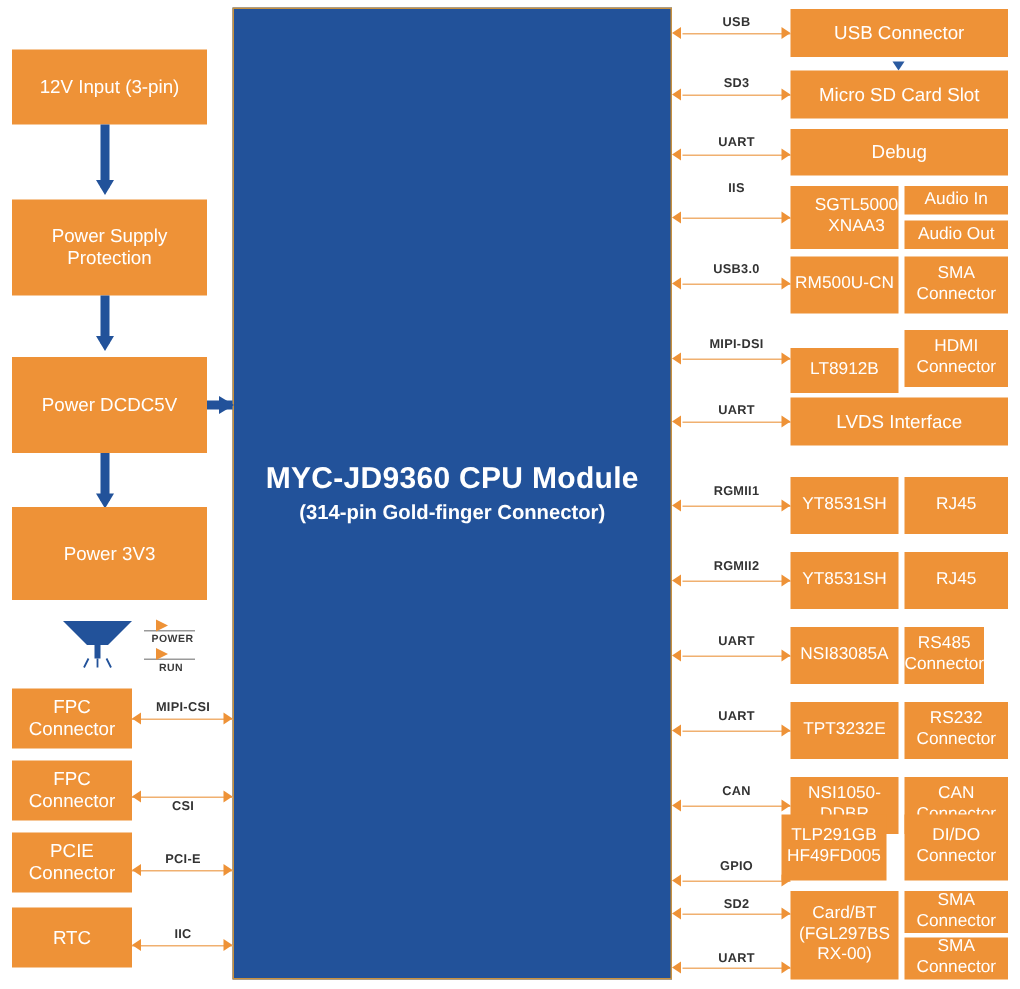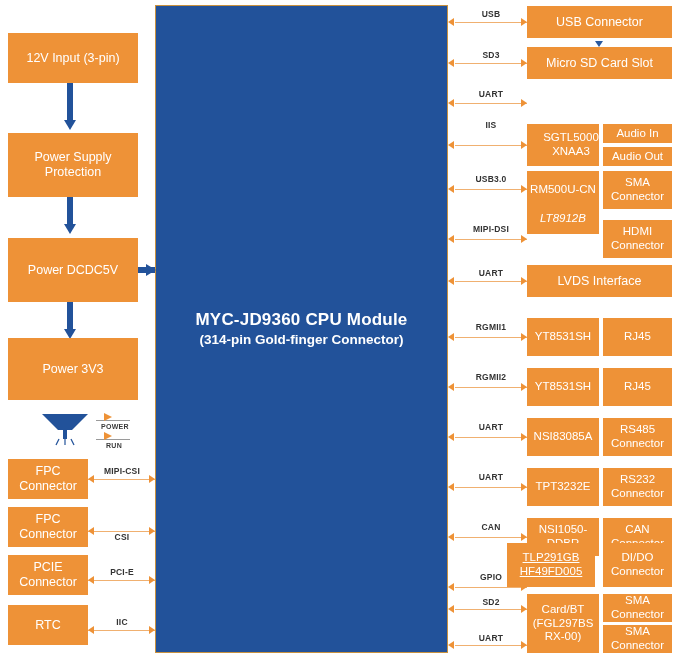--- a/index.html
+++ b/index.html
@@ -28,21 +28,21 @@
   .orange{ background:#ee9237; }
   .blue-module{
     background:#22529a;
     border:1px solid #c8913f;
   }
   .left-box{
     width:130px;
     font-size:12.5px;
     padding:2px 4px;
   }
-  .cpu-title{ font-size:17px; font-weight:bold; letter-spacing:.2px;}
+  .cpu-title{ font-size:20px; font-weight:bold; letter-spacing:.2px;}
   .cpu-sub{ font-size:13.5px; font-weight:bold; margin-top:2px;}
   
   .chip-box{ width:72px; font-size:11.5px; }
   .conn-box{ width:70px; font-size:11.5px; }
   .wide-box{ width:146px; font-size:12.5px; }
   .rowline{
     position:absolute;
     height:1px;
     background:#f0b070;
   }
@@ -209,20 +209,23 @@
   <div class="arrow-r" style="left:521px; top:59px;"></div>
   <div class="sig-label" style="left:465px; top:50px; width:52px;">SD3</div>
   <div class="box orange wide-box" style="left:527px; top:47px; width:145px; height:32px;">
     <span>Micro SD Card Slot</span>
   </div>
 
   <div class="rowline" style="left:455px; top:103px; width:72px;"></div>
   <div class="arrow-l" style="left:448px; top:99px;"></div>
   <div class="arrow-r" style="left:521px; top:99px;"></div>
   <div class="sig-label" style="left:465px; top:89px; width:52px;">UART</div>
+  <div class="box orange wide-box" style="left:527px; top:86px; width:145px; height:31px;">
+    <span>Debug</span>
+  </div>
 
   <div class="rowline" style="left:455px; top:145px; width:72px;"></div>
   <div class="arrow-l" style="left:448px; top:141px;"></div>
   <div class="arrow-r" style="left:521px; top:141px;"></div>
   <div class="sig-label" style="left:465px; top:120px; width:52px;">IIS</div>
   <div class="box orange chip-box" style="left:527px; top:124px; width:72px; height:42px;padding-left:16px;">
     <span>SGTL5000</span>
     <span>XNAA3</span>
   </div>
   <div class="box orange conn-box" style="left:603px; top:124px; width:69px; height:19px;">
@@ -241,21 +244,21 @@
   </div>
   <div class="box orange conn-box" style="left:603px; top:171px; width:69px; height:38px;">
     <span>SMA</span>
     <span>Connector</span>
   </div>
 
   <div class="rowline" style="left:455px; top:239px; width:72px;"></div>
   <div class="arrow-l" style="left:448px; top:235px;"></div>
   <div class="arrow-r" style="left:521px; top:235px;"></div>
   <div class="sig-label" style="left:462px; top:224px; width:58px;">MIPI-DSI</div>
-  <div class="box orange chip-box" style="left:527px; top:204px; width:72px; height:30px;font-style:italic;">
+  <div class="box orange chip-box" style="left:527px; top:232px; width:72px; height:30px;">
     <span>LT8912B</span>
   </div>
   <div class="box orange conn-box" style="left:603px; top:220px; width:69px; height:38px;">
     <span>HDMI</span>
     <span>Connector</span>
   </div>
 
   <div class="rowline" style="left:455px; top:281px; width:72px;"></div>
   <div class="arrow-l" style="left:448px; top:277px;"></div>
   <div class="arrow-r" style="left:521px; top:277px;"></div>
@@ -286,21 +289,21 @@
     <span>RJ45</span>
   </div>
 
   <div class="rowline" style="left:455px; top:437px; width:72px;"></div>
   <div class="arrow-l" style="left:448px; top:433px;"></div>
   <div class="arrow-r" style="left:521px; top:433px;"></div>
   <div class="sig-label" style="left:465px; top:422px; width:52px;">UART</div>
   <div class="box orange chip-box" style="left:527px; top:418px; width:72px; height:38px;">
     <span>NSI83085A</span>
   </div>
-  <div class="box orange conn-box" style="left:603px; top:418px; width:69px; height:38px;">
+  <div class="box orange conn-box" style="left:603px; top:418px; width:53px; height:38px;">
     <span>RS485</span>
     <span>Connector</span>
   </div>
 
   <div class="rowline" style="left:455px; top:487px; width:72px;"></div>
   <div class="arrow-l" style="left:448px; top:483px;"></div>
   <div class="arrow-r" style="left:521px; top:483px;"></div>
   <div class="sig-label" style="left:465px; top:472px; width:52px;">UART</div>
   <div class="box orange chip-box" style="left:527px; top:468px; width:72px; height:38px;">
     <span>TPT3232E</span>
@@ -320,21 +323,21 @@
   </div>
   <div class="box orange conn-box" style="left:603px; top:518px; width:69px; height:38px;">
     <span>CAN</span>
     <span>Connector</span>
   </div>
 
   <div class="rowline" style="left:455px; top:587px; width:72px;"></div>
   <div class="arrow-l" style="left:448px; top:583px;"></div>
   <div class="arrow-r" style="left:521px; top:583px;"></div>
   <div class="sig-label" style="left:465px; top:572px; width:52px;">GPIO</div>
-  <div class="box orange chip-box" style="left:507px; top:543px; width:88px; height:44px; top:543px;text-decoration:underline;">
+  <div class="box orange chip-box" style="left:521px; top:543px; width:70px; height:44px; top:543px;">
     <span>TLP291GB</span>
     <span>HF49FD005</span>
   </div>
   <div class="box orange conn-box" style="left:603px; top:543px; width:69px; height:44px;">
     <span>DI/DO</span>
     <span>Connector</span>
   </div>
 
   <div class="rowline" style="left:455px; top:609px; width:72px;"></div>
   <div class="arrow-l" style="left:448px; top:605px;"></div>

